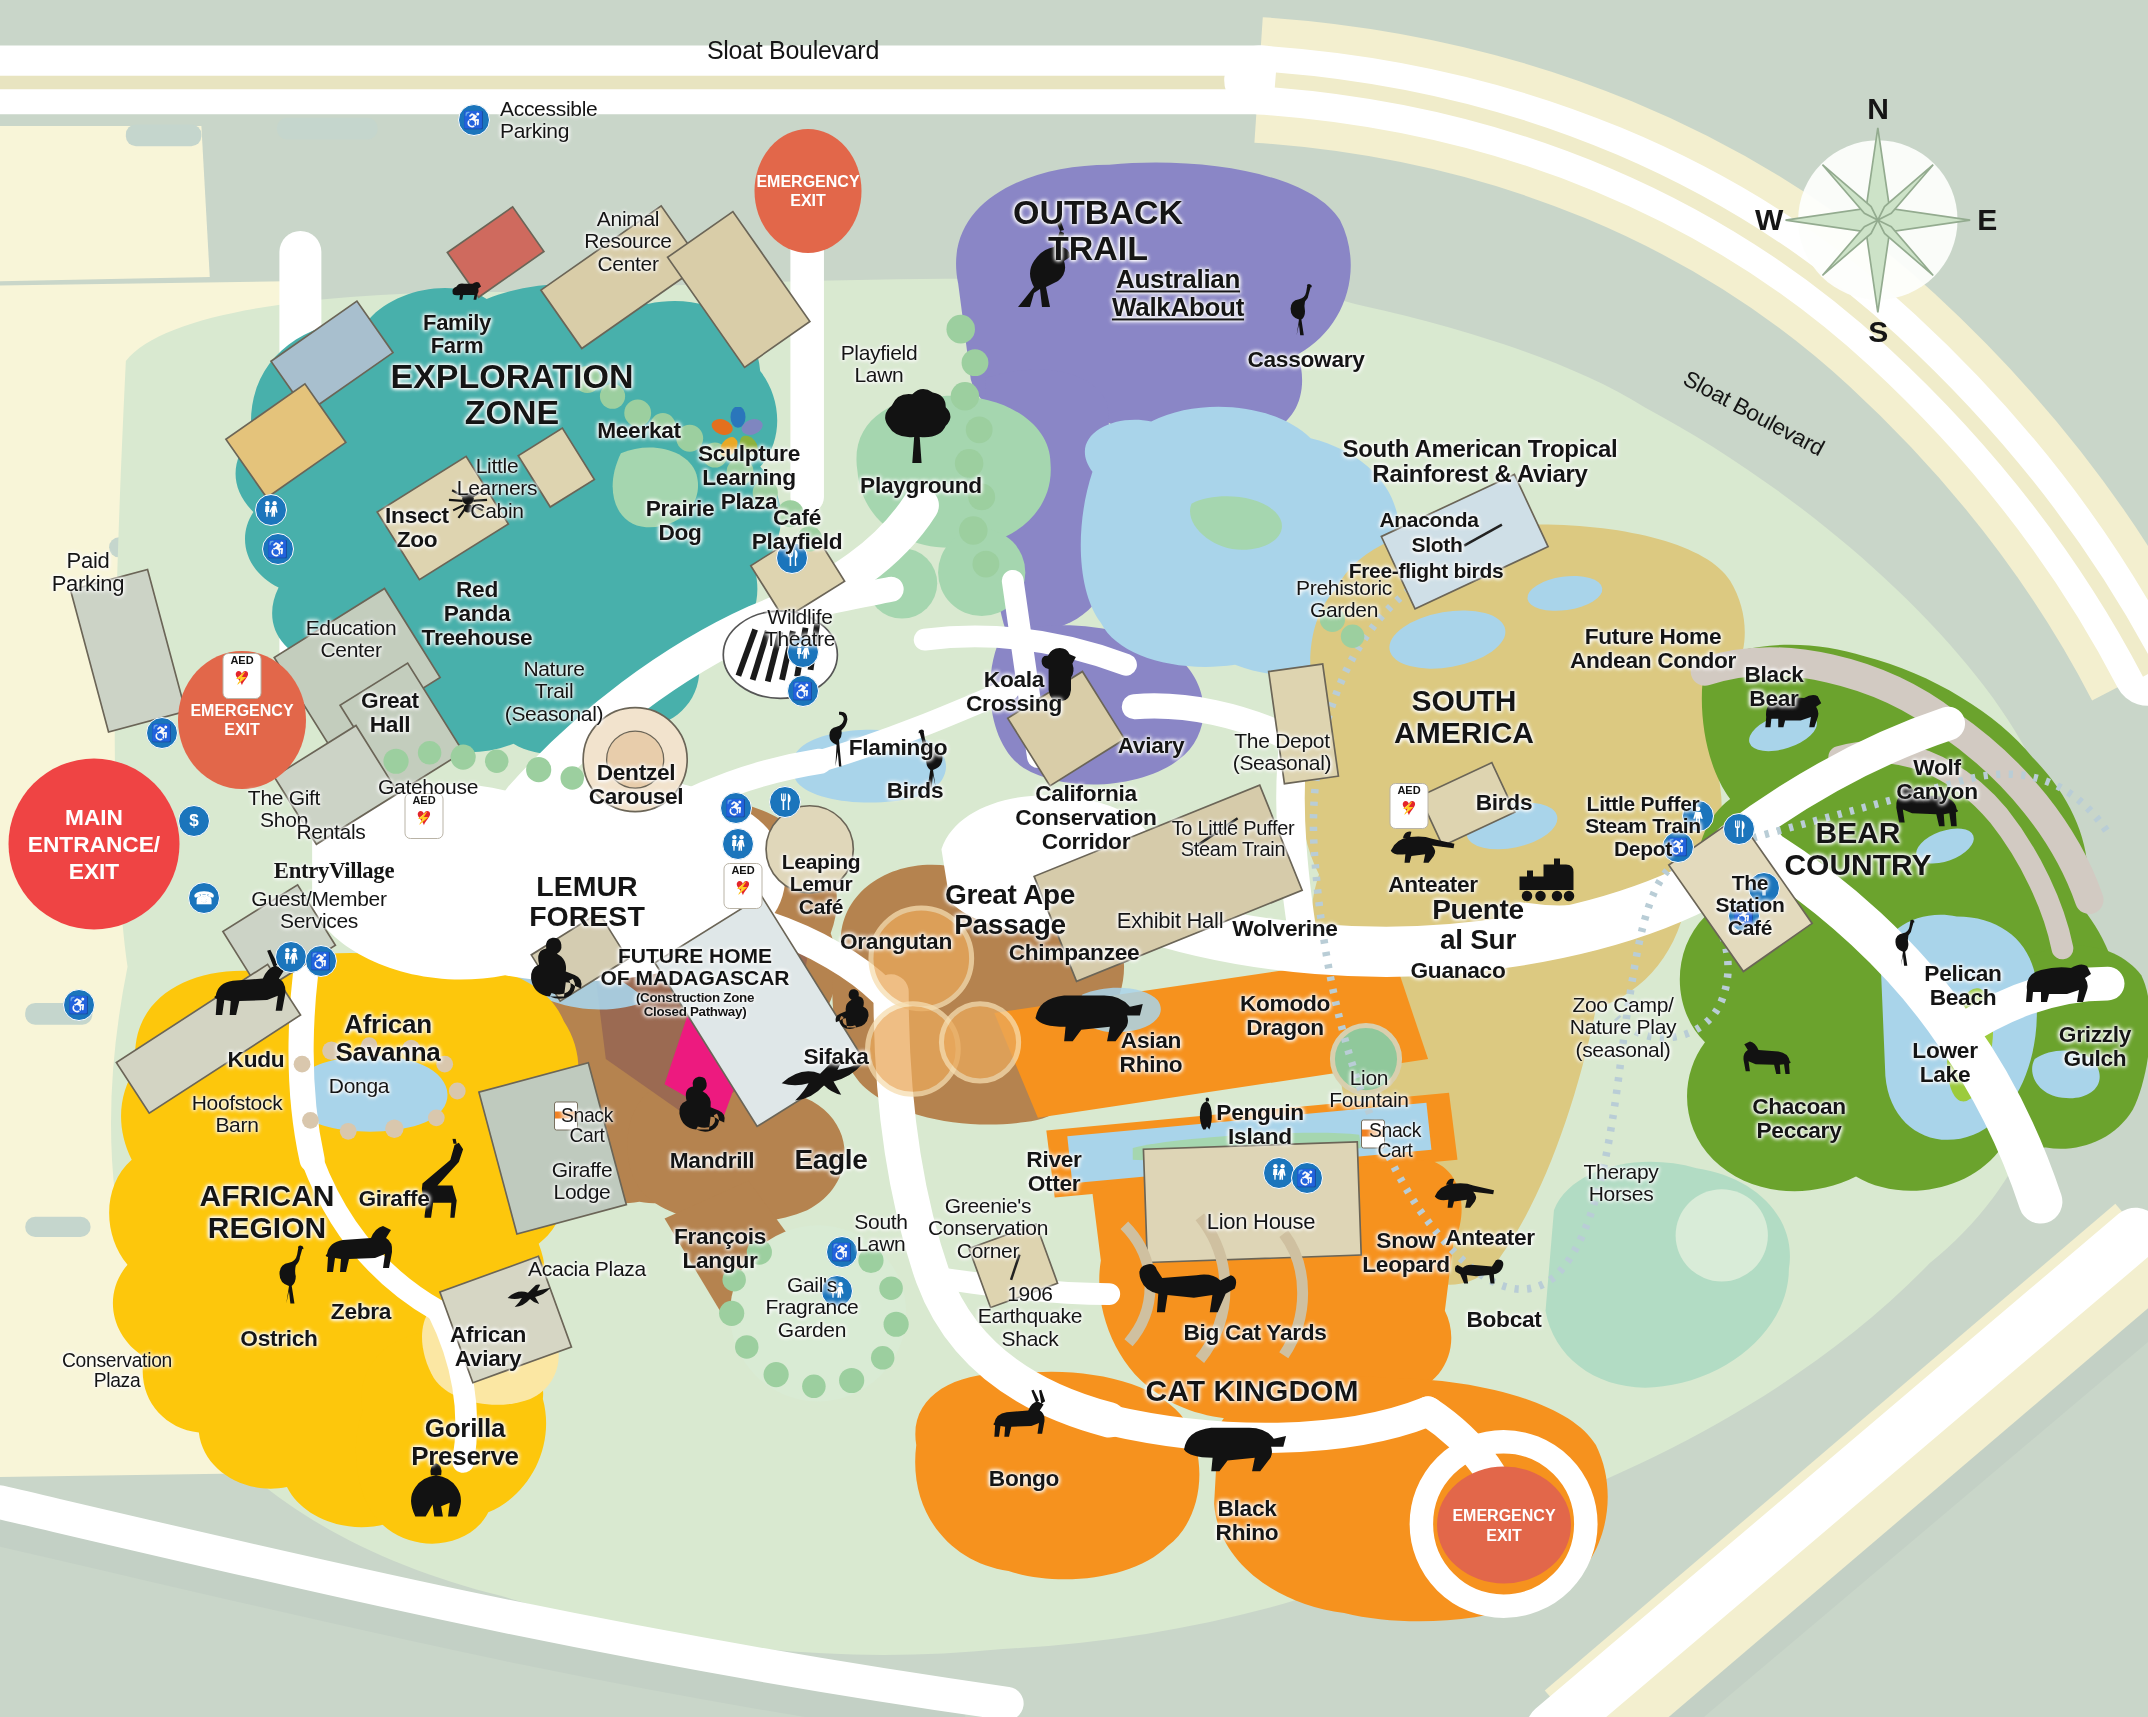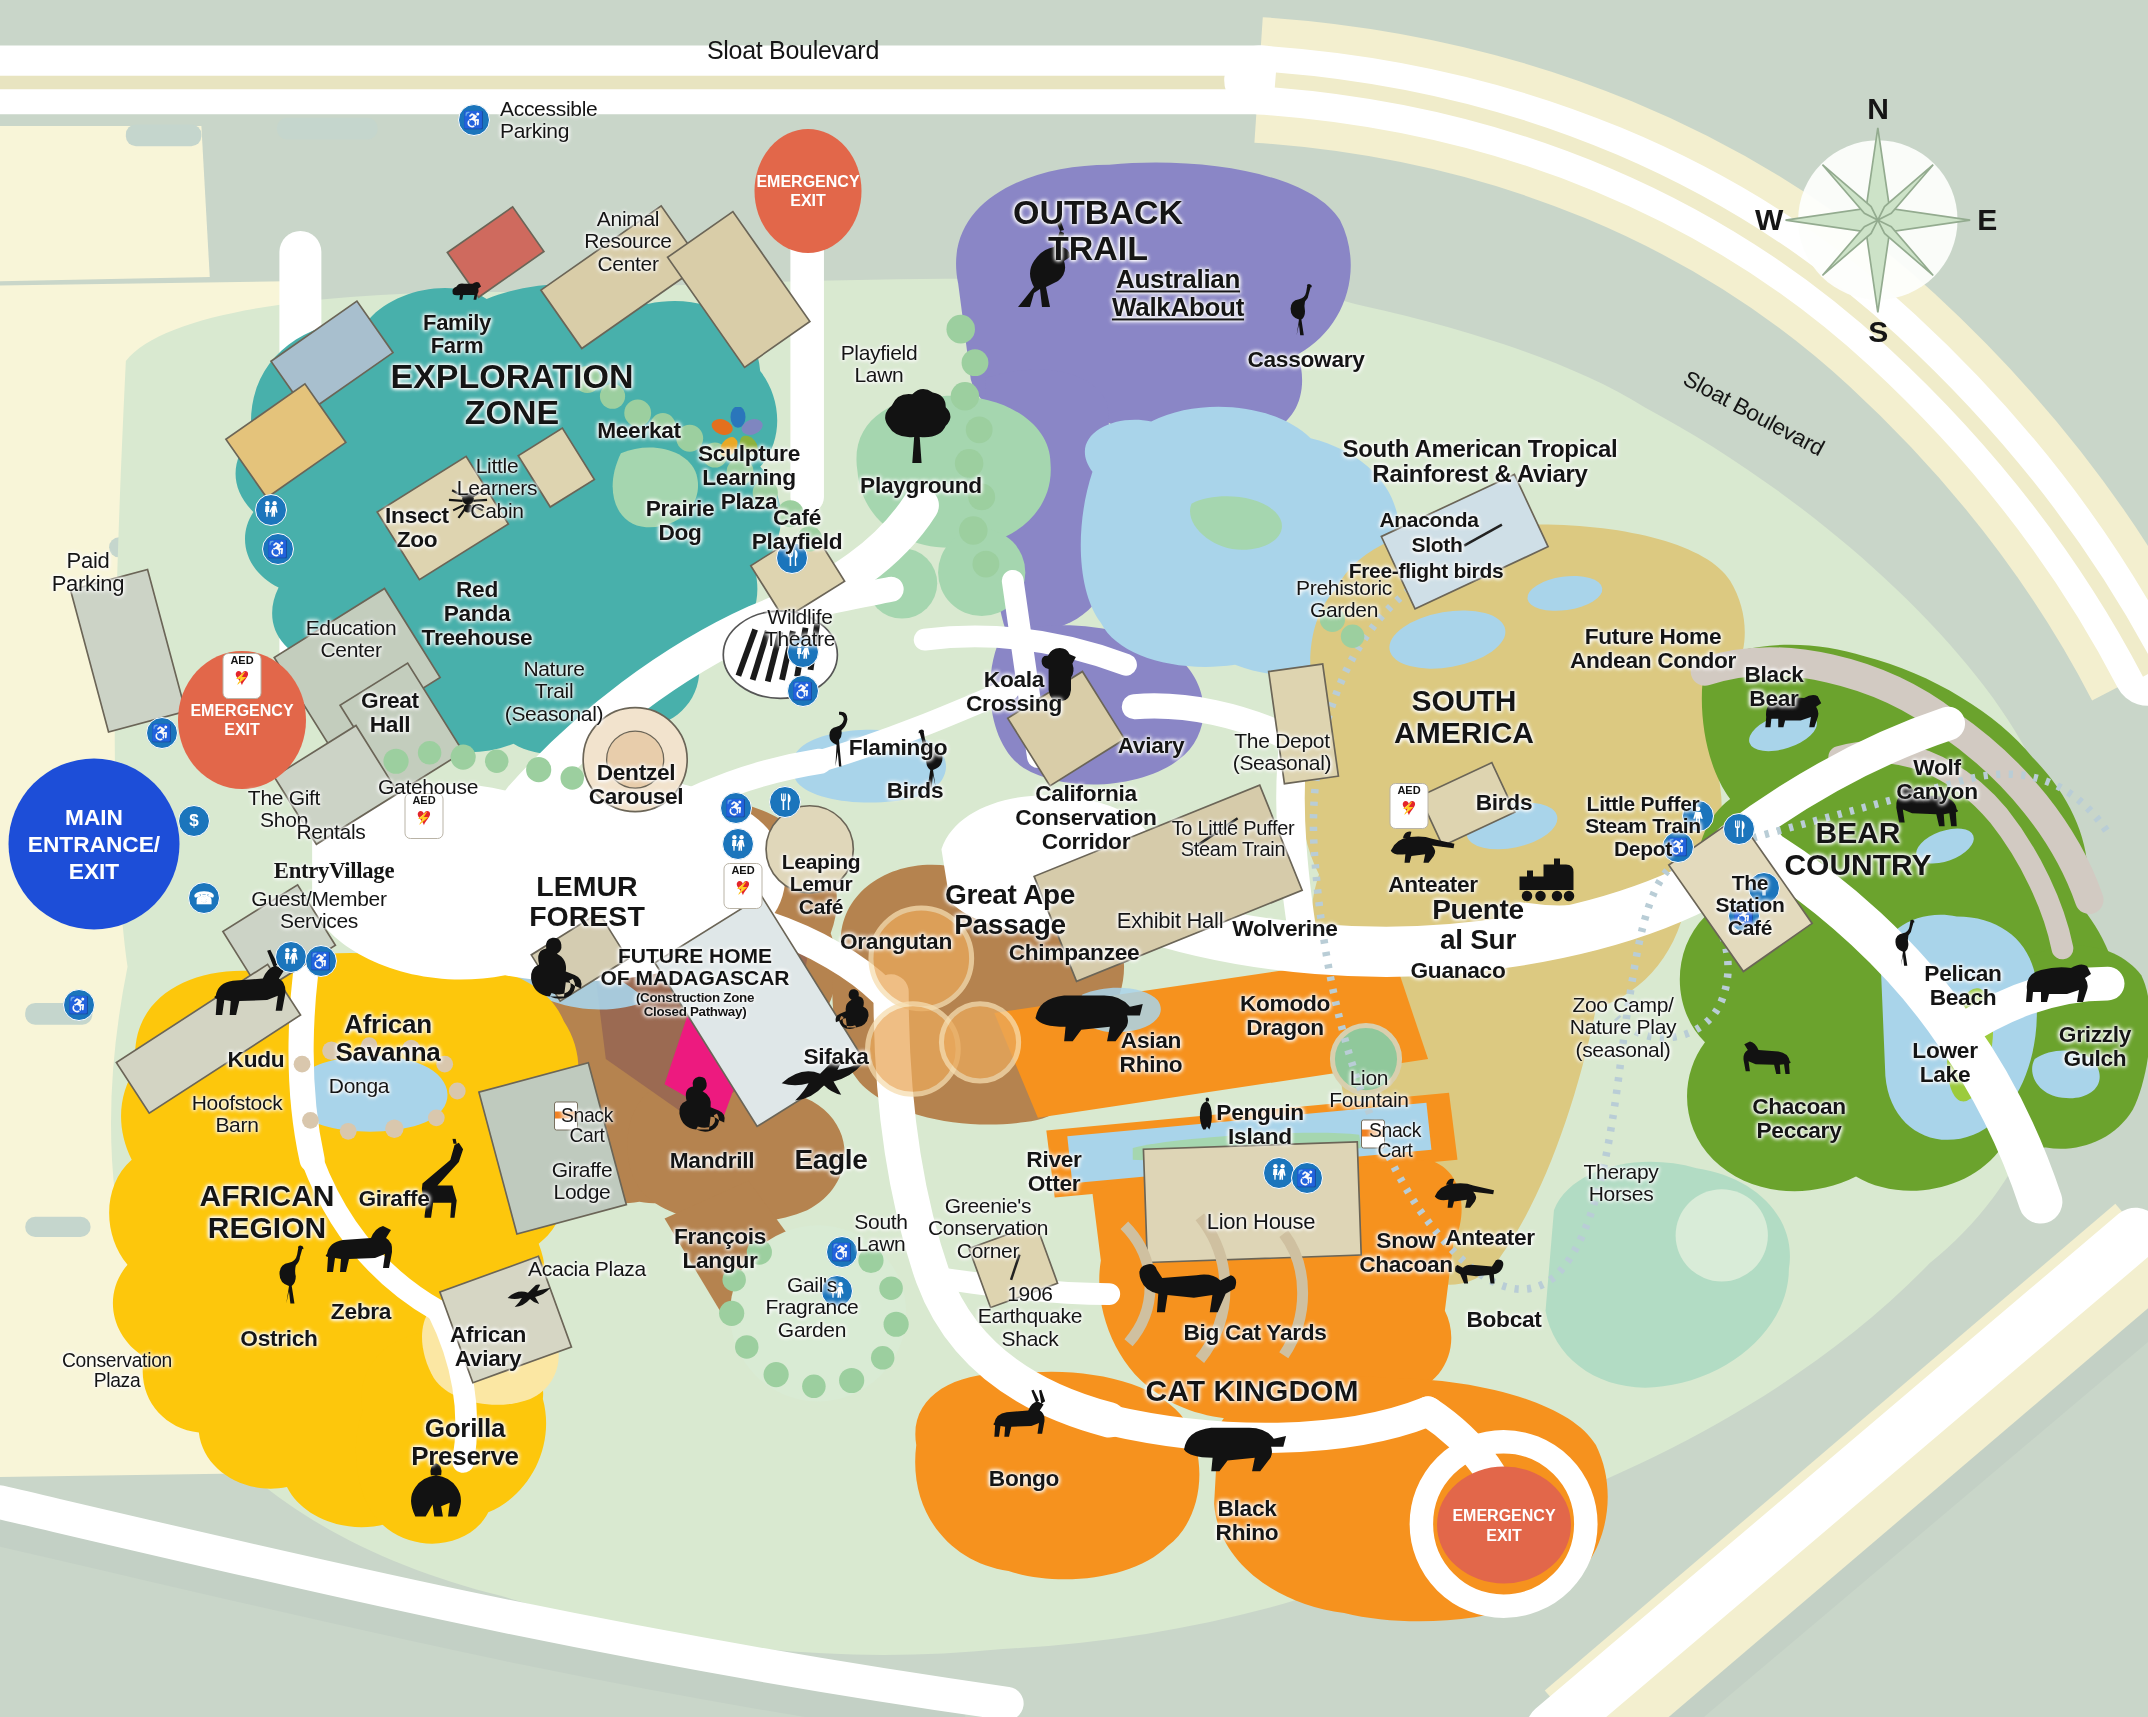--- a/index.html
+++ b/index.html
@@ -655,21 +655,21 @@
       <div class="snack" style="left: 566px; top: 1116px;"></div>
       <div class="snack" style="left: 1373px; top: 1134px;"></div>
     </div>
 <div id="circles-layer">
       <div class="map-circle" style="left: 808px; top: 191px; width: 107px; height: 124px; background: rgb(226, 103, 74); font-size: 16px; white-space: pre-line;">EMERGENCY
 EXIT</div>
       <div class="map-circle" style="left: 242px; top: 720px; width: 128px; height: 138px; background: rgb(226, 103, 74); font-size: 16px; white-space: pre-line;">EMERGENCY
 EXIT</div>
       <div class="map-circle" style="left: 1504px; top: 1525px; width: 134px; height: 117px; background: rgb(226, 103, 74); font-size: 16px; white-space: pre-line;">EMERGENCY
 EXIT</div>
-      <div class="map-circle" style="left: 94px; top: 844px; width: 171px; height: 171px; background: #1d4ed8; font-size: 22.7px; white-space: pre-line;">MAIN
+      <div class="map-circle" style="left: 94px; top: 844px; width: 171px; height: 171px; background: #ef4444; font-size: 22.7px; white-space: pre-line;">MAIN
 ENTRANCE/
 EXIT</div>
     </div>
 <div id="labels-layer">
       <div class="map-label book nohalo" style="left: 793px; top: 50px; font-size: 25px;">Sloat Boulevard</div>
       <div class="map-label book nohalo" style="left: 1754px; top: 413px; font-size: 22.7px; transform: translate(-50%, -50%) rotate(28deg);">Sloat Boulevard</div>
       <div class="map-label book left" style="left: 500px; top: 120px; font-size: 21px;">Accessible
 Parking</div>
       <div class="map-label book" style="left: 88px; top: 572px; font-size: 22px;">Paid
 Parking</div>
@@ -828,21 +828,21 @@
       <div class="map-label" style="left: 1054px; top: 1171px; font-size: 22.7px;">River
 Otter</div>
       <div class="map-label" style="left: 1260px; top: 1124px; font-size: 22.7px;">Penguin
 Island</div>
       <div class="map-label book" style="left: 1369px; top: 1089px; font-size: 21px;">Lion
 Fountain</div>
       <div class="map-label book" style="left: 1395px; top: 1141px; font-size: 19.3px;">Snack
 Cart</div>
       <div class="map-label book" style="left: 1261px; top: 1222px; font-size: 22px;">Lion House</div>
       <div class="map-label" style="left: 1406px; top: 1252px; font-size: 22.7px;">Snow
-Chacoan</div>
+Leopard</div>
       <div class="map-label" style="left: 1490px; top: 1237px; font-size: 22.7px;">Anteater</div>
       <div class="map-label" style="left: 1504px; top: 1319px; font-size: 22.7px;">Bobcat</div>
       <div class="map-label" style="left: 1255px; top: 1332px; font-size: 22.7px;">Big Cat Yards</div>
       <div class="map-label zone" style="left: 1252px; top: 1391px; font-size: 30px;">CAT KINGDOM</div>
       <div class="map-label" style="left: 1024px; top: 1478px; font-size: 22.7px;">Bongo</div>
       <div class="map-label" style="left: 1247px; top: 1520px; font-size: 22.7px;">Black
 Rhino</div>
       <div class="map-label book" style="left: 284px; top: 809px; font-size: 21px;">The Gift
 Shop</div>
       <div class="map-label book" style="left: 331px; top: 832px; font-size: 21px;">Rentals</div>

